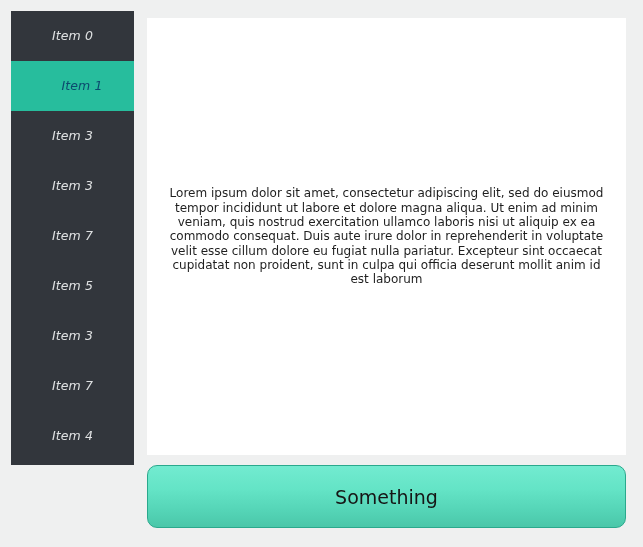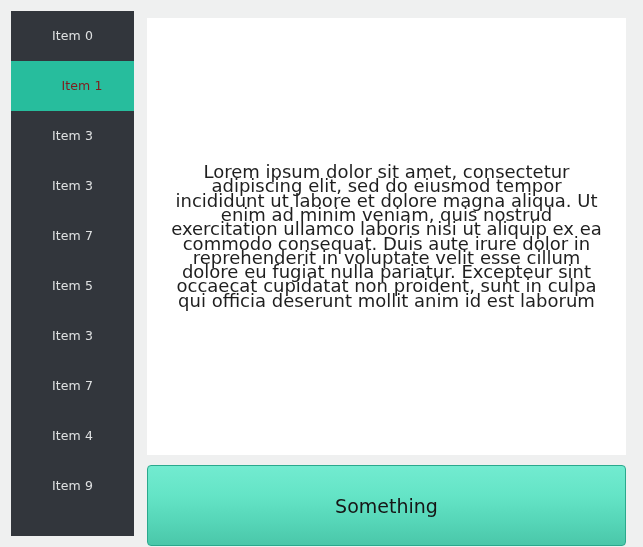--- a/index.html
+++ b/index.html
@@ -19,72 +19,73 @@
     height: 547px;
     background: #eff0f0;
   }
 
   
   #sidebar {
     position: absolute;
     left: 11px;
     top: 11px;
     width: 123px;
-    height: 525px;
+    height: 454px;
     background: #32363c;
     overflow: hidden;
+    font-style: italic;
   }
   .sidebar-item {
     height: 50px;
     line-height: 50px;
     text-align: center;
     color: #dfe1e2;
     font-size: 12.5px;
     font-family: "DejaVu Sans", sans-serif;
     white-space: nowrap;
     letter-spacing: 0.1px;
   }
   .sidebar-item.selected {
     background: #27bd9d;
-    color: #7f1d1d;
+    color: #0c4a6e;
     padding-left: 19px;
   }
 
   
   #content-panel {
     position: absolute;
     left: 147px;
     top: 18px;
     width: 479px;
     height: 437px;
     background: #ffffff;
     display: flex;
     align-items: center;
     justify-content: center;
   }
   #paragraph {
     width: 436px;
     margin: 0;
     text-align: center;
     color: #1f1f1f;
-    font-size: 18px;
+    font-size: 12px;
     line-height: 14.3px;
     font-family: "DejaVu Sans", sans-serif;
   }
 
   
   #something-button {
     position: absolute;
     left: 147px;
     top: 465px;
     width: 479px;
-    height: 81px;
+    height: 63px;
     box-sizing: border-box;
     border: 1px solid #2aa98d;
-    border-radius: 4px;
+    border-radius: 10px;
     background: linear-gradient(to bottom, #72ebd0 0%, #64e4c6 38%, #55d5b7 72%, #4ac7a9 100%);
     color: #161616;
     font-size: 19px;
     font-family: "DejaVu Sans", sans-serif;
     display: flex;
     align-items: center;
     justify-content: center;
     padding: 0;
     cursor: default;
   }

